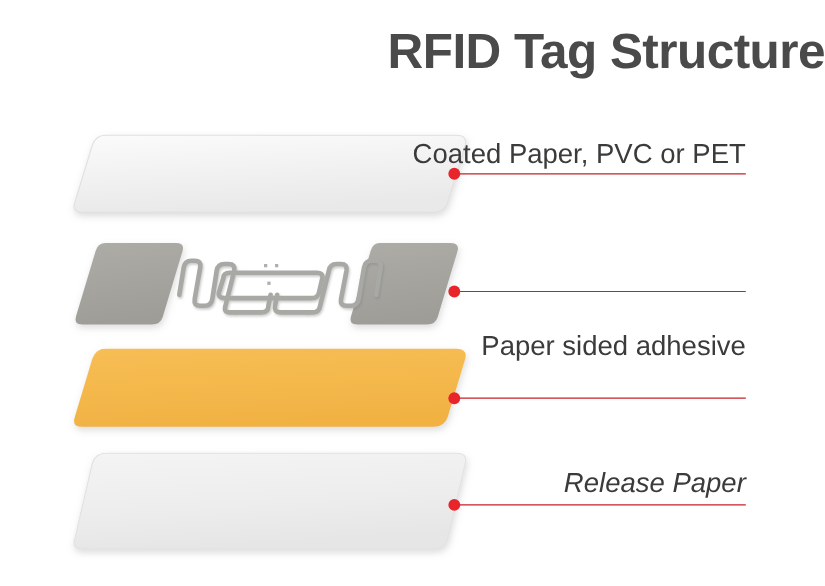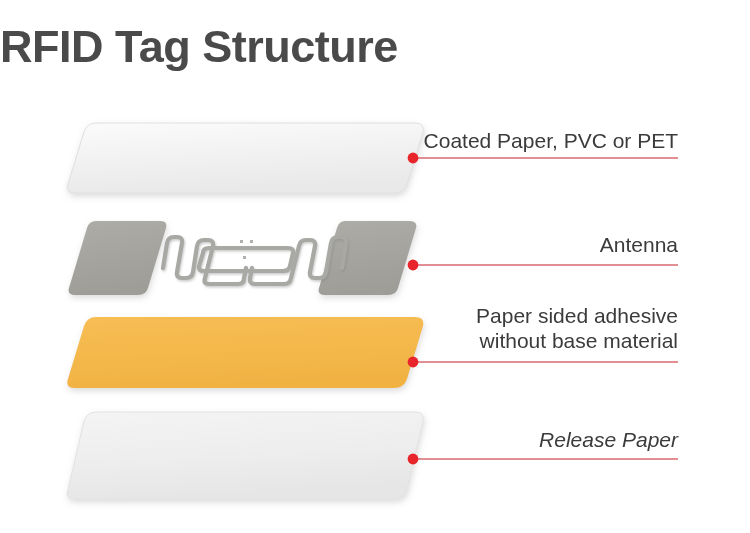--- a/index.html
+++ b/index.html
@@ -21,35 +21,35 @@
     inset: 0;
     width: 750px;
     height: 533px;
   }
 
   .title {
     position: absolute;
     top: 18px;
     left: 0;
     width: 750px;
-    text-align: left;
+    text-align: right;
     font-size: 45px;
     font-weight: bold;
     color: #4a4a4a;
     letter-spacing: -0.5px;
     line-height: 58px;
     white-space: nowrap;
   }
 
   .label {
     position: absolute;
     right: 72px;
     text-align: right;
     color: #3b3b3b;
-    font-size: 21px;
+    font-size: 25px;
     line-height: 25px;
     white-space: nowrap;
   }
   .label.l1 { top: 128px; }
   .label.l2 { top: 232px; }
   .label.l3 { top: 303px; }
   .label.l4 { top: 427px; font-style: italic; }
   .label .line2 { display: block; }
 
   svg.diagram {
@@ -146,26 +146,22 @@
 
       <line x1="413" y1="459" x2="678" y2="459" stroke="#c62128" stroke-width="1.1"></line>
       <circle cx="413" cy="459" r="5.4" fill="#e8252b"></circle>
     </g>
   </svg>
 
   <div class="label l1">
     <span>Coated Paper,  PVC or PET</span>
   </div>
 
-  <div class="label l2">
-    <span>Antenna</span>
-  </div>
 
   <div class="label l3">
     <span>Paper sided adhesive</span>
-    <span class="line2">without base material</span>
   </div>
 
   <div class="label l4">
     <span>Release Paper</span>
   </div>
 
 </div>
 
 </body></html>

